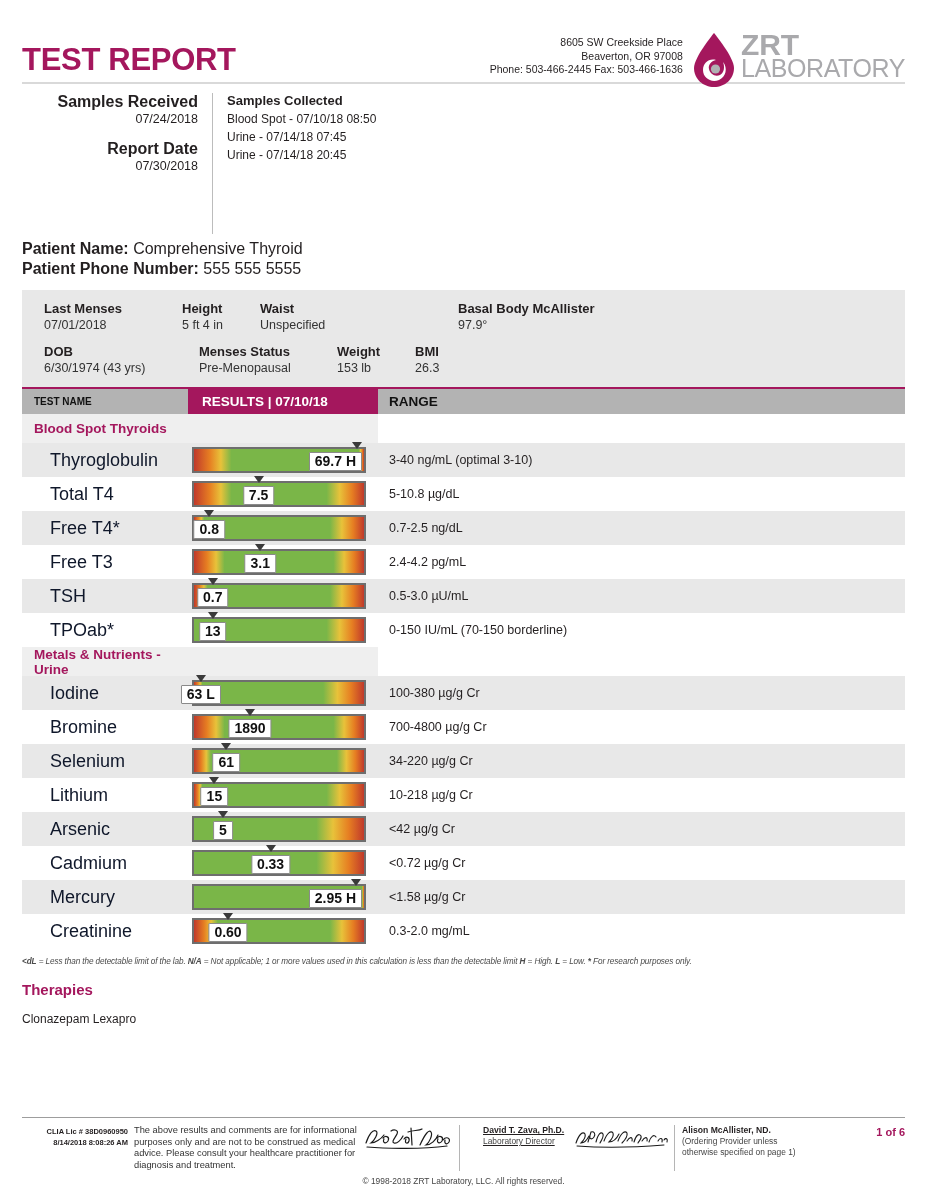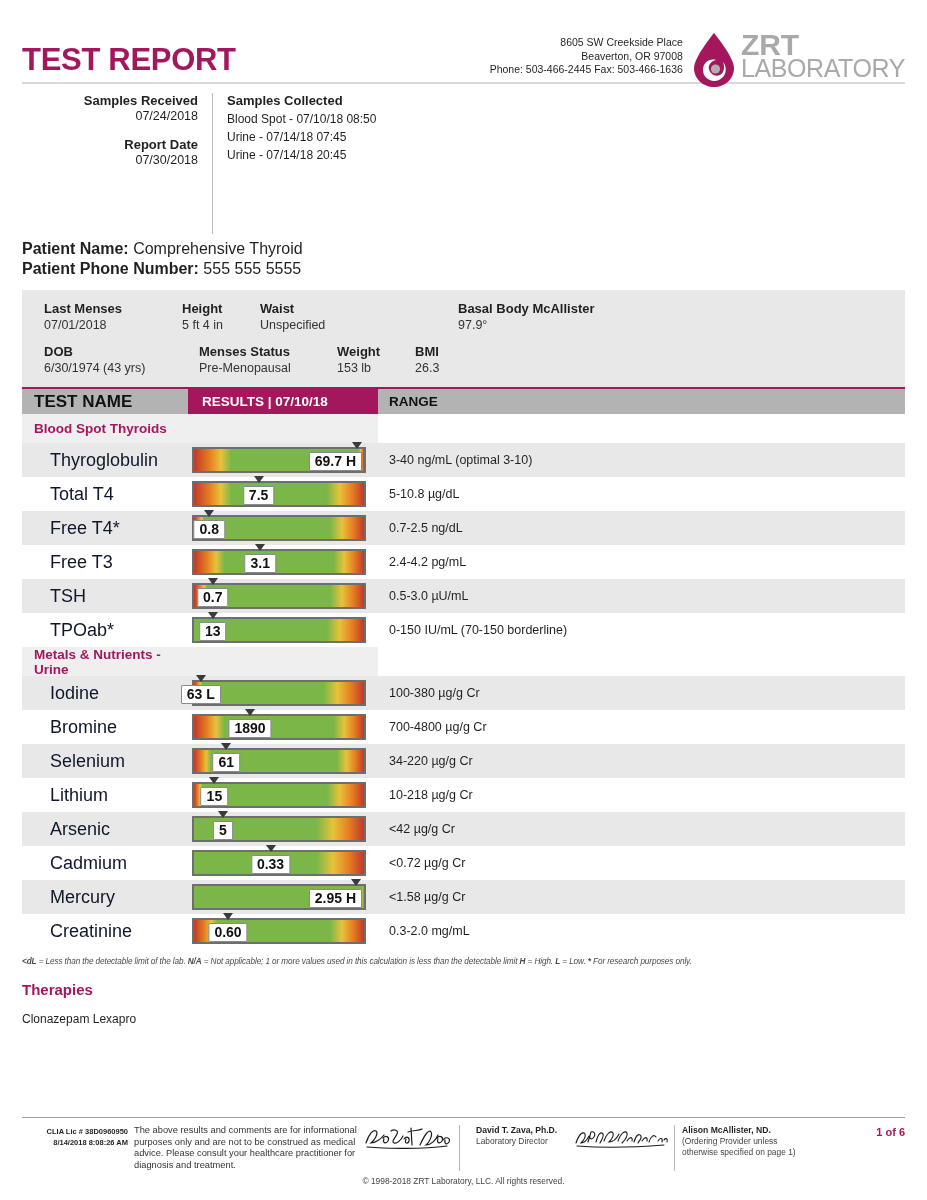--- a/index.html
+++ b/index.html
@@ -33,21 +33,21 @@
 
   .hr-grey { height: 2px; background: #d9d9d9; margin: 4px 0 0 0; }
 
   
   .idstrip { display: flex; padding-top: 9px; height: 150px; }
   .idstrip-left { flex: 1 1 auto; }
   .accession { font-size: 15.5px; font-weight: bold; letter-spacing: -0.2px; }
   .prov-label { font-size: 12px; font-weight: bold; margin-top: 11px; }
   .prov-name { font-size: 12px; margin-top: 2px; color: #333; }
   .idstrip-mid { flex: 0 0 190px; text-align: right; padding-right: 14px; }
-  .idstrip-mid .lbl { font-size: 13px; font-weight: bold; text-align: right; }
+  .idstrip-mid .lbl { font-size: 16px; font-weight: bold; text-align: right; }
   .idstrip-mid .val { font-size: 12.5px; margin-top: 1px; }
   .idstrip-mid .gap { height: 14px; }
   .idstrip-right { flex: 0 0 212px; border-left: 1px solid #bcbcbc; padding-left: 14px; }
   .idstrip-right .lbl { font-size: 13px; font-weight: bold; }
   .idstrip-right .line { font-size: 12px; margin-top: 4px; color: #231f20; }
   .idstrip-right .line:first-of-type { margin-top: 8px; }
 
   
   .patient { padding-top: 6px; }
   .patient-line { font-size: 16px; margin-bottom: 2px; }
@@ -63,21 +63,21 @@
   .c-gender { flex: 0 0 155px; }
   .c-menses { flex: 0 0 138px; }
   .c-height { flex: 0 0 78px; }
   .c-waist  { flex: 0 0 198px; }
   .c-temp   { flex: 1 1 auto; }
 
   
   .tbl { margin-top: 0; }
   .tbl-topline { height: 2px; background: #a4175d; }
   .thead { display: flex; height: 25px; }
-  .th-name { flex: 0 0 166px; background: #b3b3b3; color: #111; font-size: 17px;
+  .th-name { flex: 0 0 166px; background: #b3b3b3; color: #111; font-size: 10px;
              font-weight: bold; display: flex; align-items: center; padding-left: 12px; }
   .th-res  { flex: 0 0 190px; background: #a4175d; color: #fff; font-size: 13.5px;
              font-weight: bold; display: flex; align-items: center; padding-left: 14px; }
   .th-range{ flex: 1 1 auto; background: #b3b3b3; color: #111; font-size: 13.5px;
              font-weight: bold; display: flex; align-items: center; padding-left: 11px; }
 
   .section-row { display: flex; height: 29px; background: #efefef; }
   .section-row .sec-label { flex: 0 0 166px; display: flex; align-items: center;
      padding-left: 12px; font-size: 13.5px; font-weight: bold; color: #a4175d; }
   .section-row .sec-mid { flex: 0 0 190px; background: #efefef; }
@@ -125,21 +125,21 @@
   .therapies-b { font-size: 12px; color: #231f20; margin-top: 14px; }
 
   
   .footer-wrap { position: absolute; left: 22px; right: 22px; bottom: 14px; }
   .footer-line { height: 1px; background: #9d9d9d; }
   .footer { display: flex; padding-top: 7px; }
   .f-clia { flex: 0 0 112px; font-size: 7.5px; font-weight: bold; text-align: right;
             line-height: 11px; padding-right: 6px; padding-top: 1px; }
   .f-disc { flex: 0 0 225px; font-size: 9.3px; line-height: 11.5px; color: #333; }
   .f-sig1 { flex: 0 0 100px; display: flex; align-items: flex-start; justify-content: center; padding-top: 1px; }
-  .f-nm1  { flex: 0 0 110px; border-left: 1px solid #b5b5b5; padding-left: 16px; }
+  .f-nm1  { flex: 0 0 110px; border-left: 1px solid #b5b5b5; padding-left: 23px; text-decoration: underline; }
   .f-sig2 { flex: 0 0 105px; display: flex; align-items: flex-start; justify-content: center; padding-top: 3px; }
   .f-nm2  { flex: 0 0 130px; border-left: 1px solid #b5b5b5; padding-left: 7px; }
   .f-page { flex: 1 1 auto; text-align: right; font-size: 11px; font-weight: bold; color: #a4175d; padding-top: 1px; }
   .f-name { font-size: 8.6px; font-weight: bold; line-height: 11px; }
   .f-role { font-size: 8.4px; color: #444; line-height: 10.5px; }
   .copyright { font-size: 8.4px; color: #444; text-align: center; margin-top: 5px; }
   .sig-svg { display: block; }
 </style>
 </head>
 <body>

